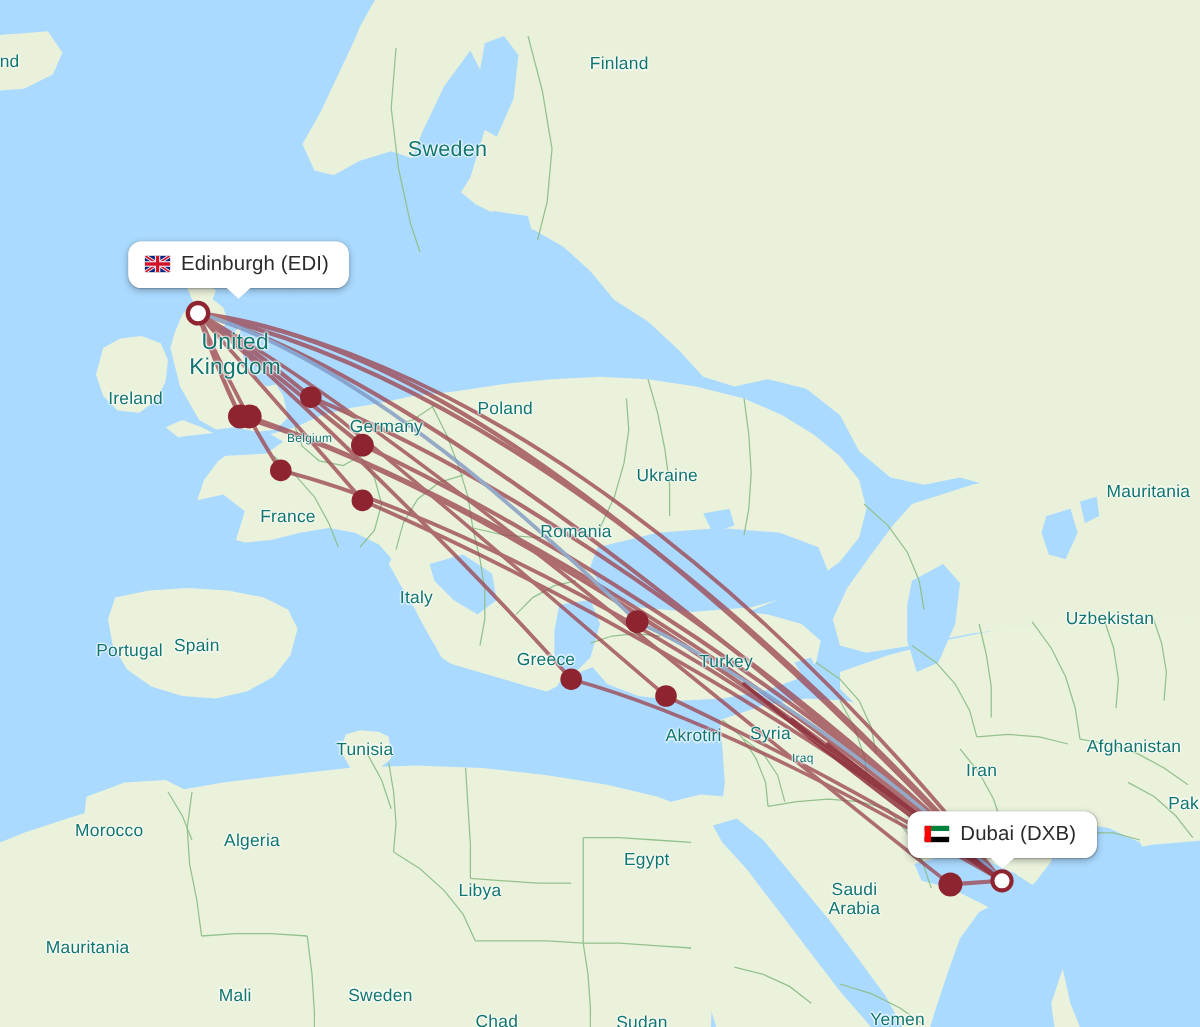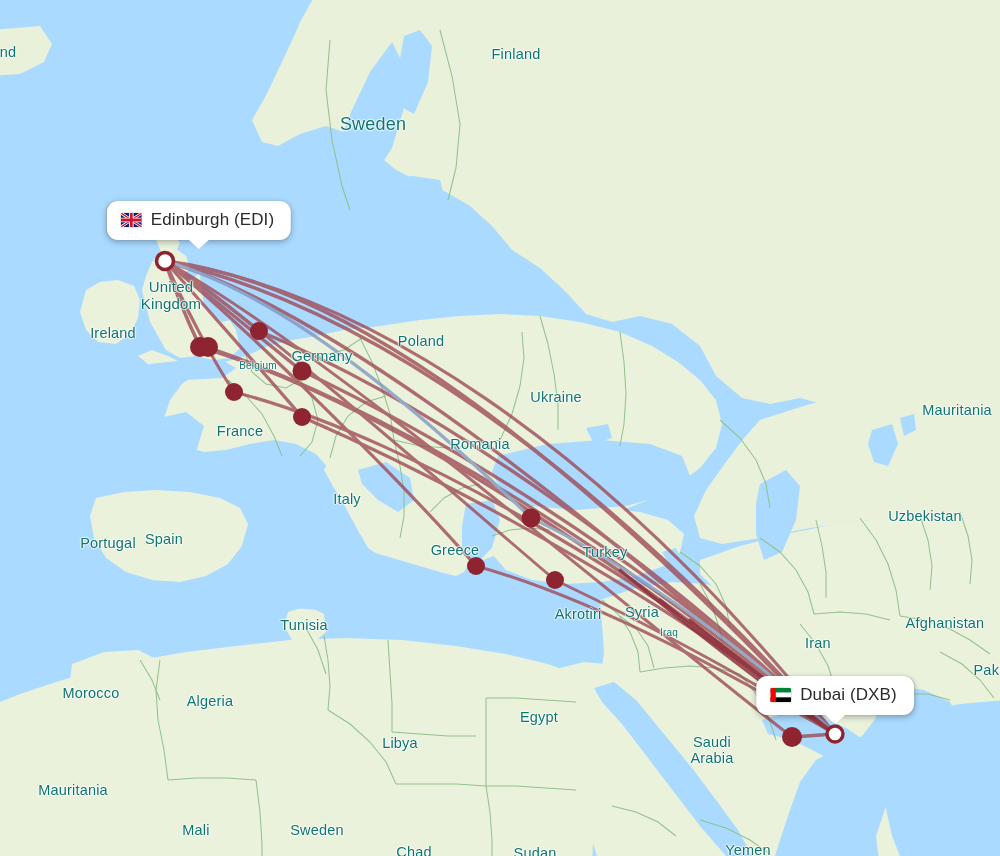--- a/index.html
+++ b/index.html
@@ -355,21 +355,21 @@
         <circle cx="835" cy="734" r="8" fill="#ffffff" stroke="#8e2430" stroke-width="3.4"></circle>
       </g>
     </g>
   </svg>
 
   <div id="country-labels">
       <div class="country-label" style="left: 8px; top: 52px; font-size: 14.5px;">nd</div>
       <div class="country-label" style="left: 516px; top: 54px; font-size: 14.5px;">Finland</div>
       <div class="country-label" style="left: 373px; top: 124px; font-size: 18px;">Sweden</div>
       <div class="country-label" style="left: 113px; top: 312px; font-size: 14.5px; margin-top: 21px;">Ireland</div>
-      <div class="country-label" style="left: 171px; top: 296px; font-size: 15px;">United
+      <div class="country-label" style="left: 196px; top: 296px; font-size: 19px;">United
 Kingdom</div>
       <div class="country-label" style="left: 322px; top: 356px; font-size: 14.5px;">Germany</div>
       <div class="country-label" style="left: 258px; top: 366px; font-size: 10px;">Belgium</div>
       <div class="country-label" style="left: 421px; top: 341px; font-size: 14.5px;">Poland</div>
       <div class="country-label" style="left: 228px; top: 431px; font-size: 14.5px; padding-left: 24px;">France</div>
       <div class="country-label" style="left: 556px; top: 397px; font-size: 14.5px;">Ukraine</div>
       <div class="country-label" style="left: 480px; top: 444px; font-size: 14.5px;">Romania</div>
       <div class="country-label" style="left: 347px; top: 499px; font-size: 14.5px;">Italy</div>
       <div class="country-label" style="left: 455px; top: 550px; font-size: 14.5px;">Greece</div>
       <div class="country-label" style="left: 605px; top: 552px; font-size: 14.5px;">Turkey</div>

